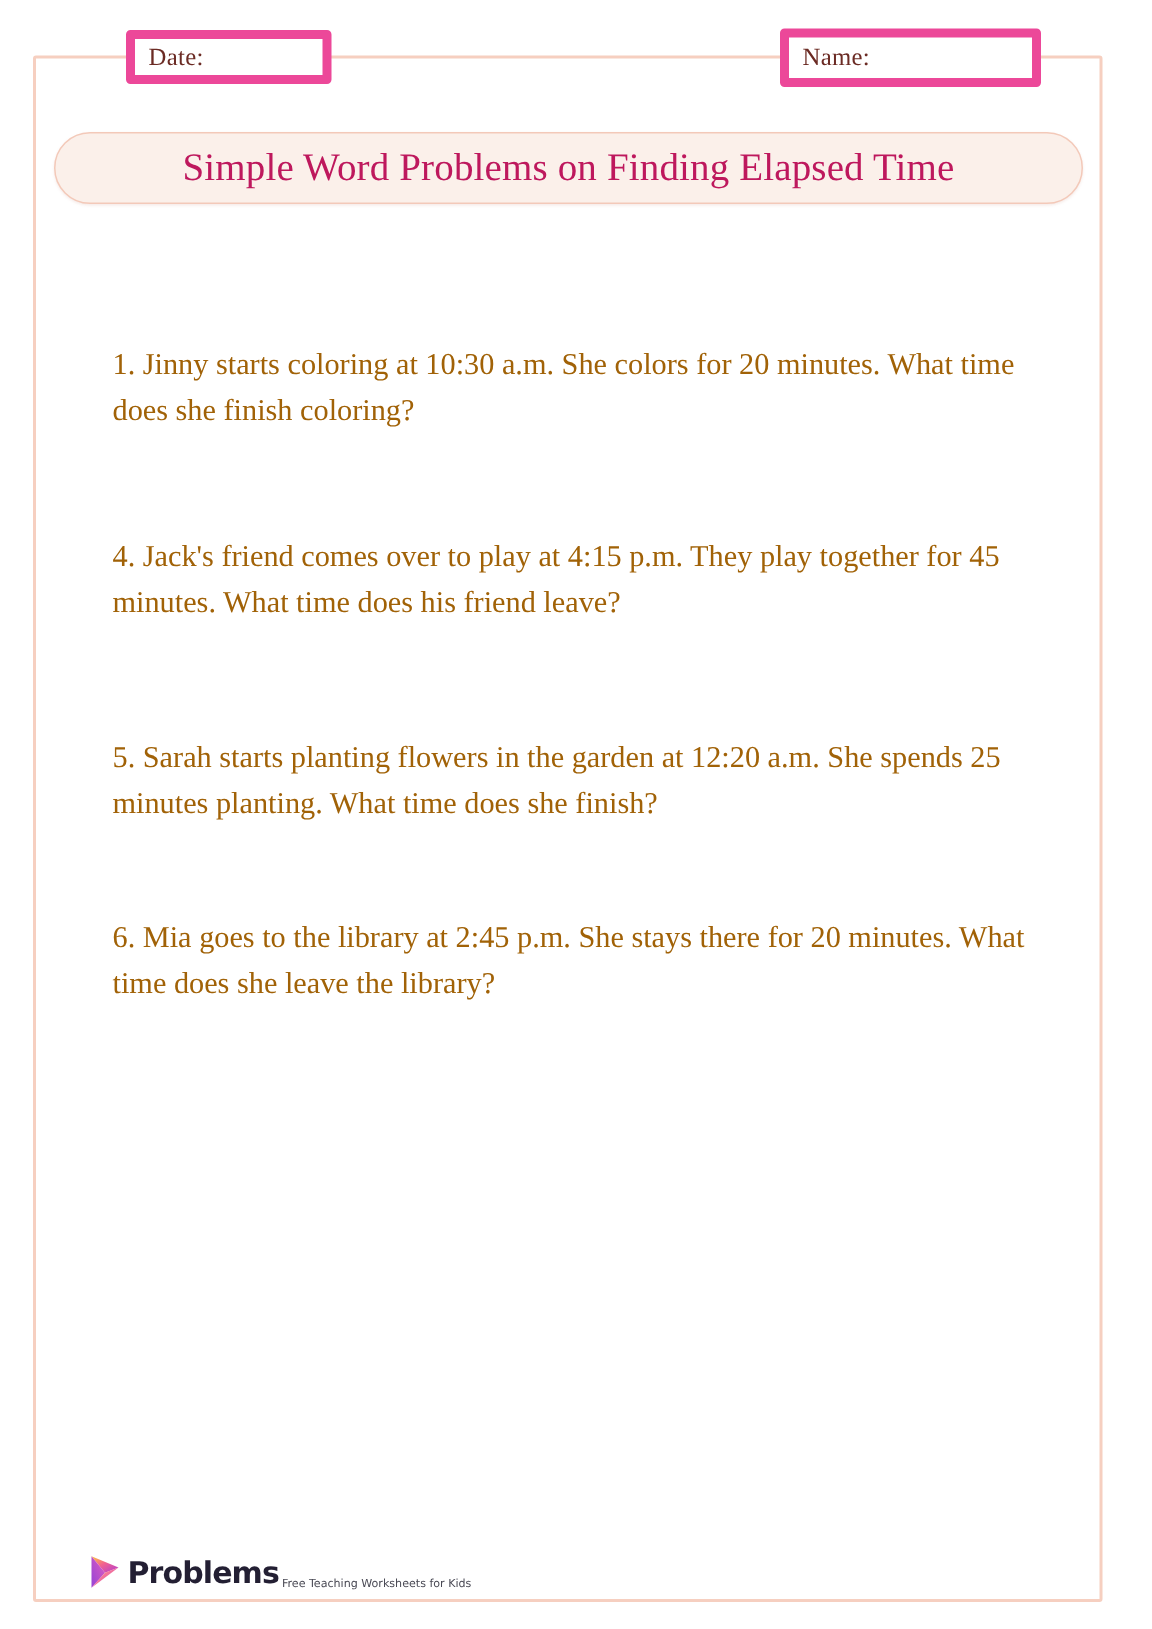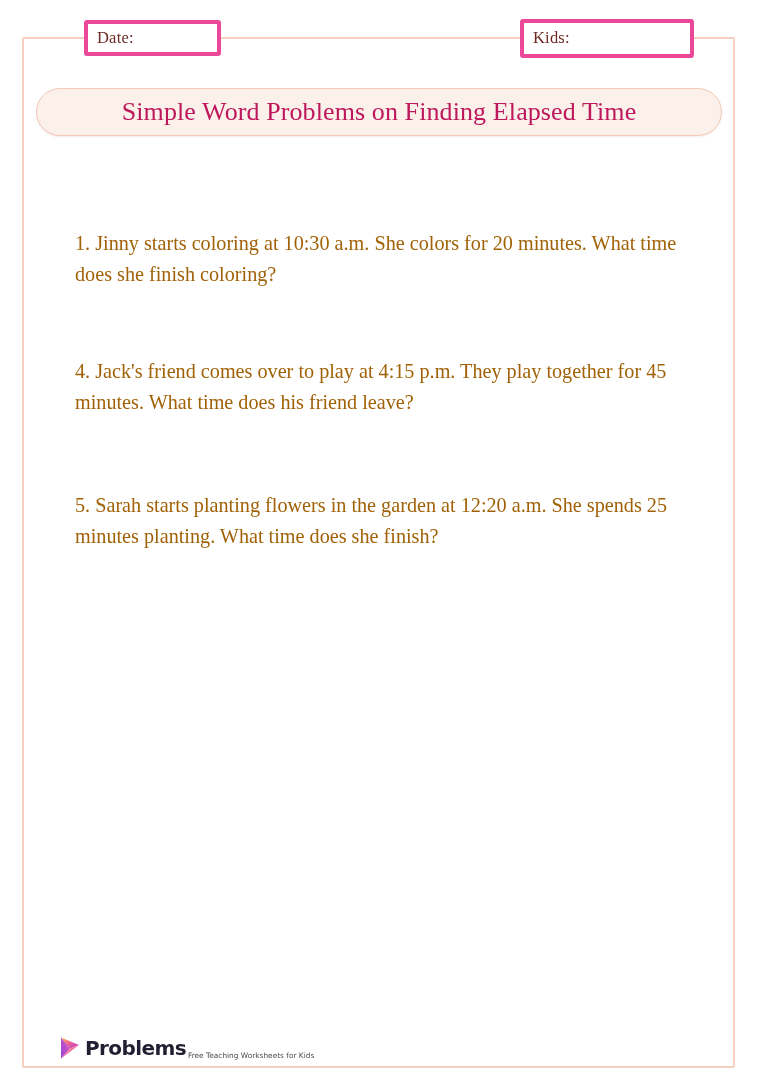--- a/index.html
+++ b/index.html
@@ -27,21 +27,21 @@
     border-radius: 2px;
     box-sizing: border-box;
     pointer-events: none;
   }
 
   
   .field-box {
     position: absolute;
     box-sizing: border-box;
     background: #ffffff;
-    border: 4px solid #ec4899;
+    border: 6px solid #ec4899;
     border-radius: 3px;
     display: flex;
     align-items: center;
   }
   .field-box .field-label {
     font-family: "Liberation Serif", serif;
     font-size: 16.5px;
     color: #6b2b24;
     padding-left: 9px;
     letter-spacing: 0.2px;
@@ -142,31 +142,32 @@
 </head>
 <body>
 
 <div id="page-frame"></div>
 
 <div class="field-box" id="date-box">
   <span class="field-label">Date:</span>
 </div>
 
 <div class="field-box" id="name-box">
-  <span class="field-label">Kids:</span>
+  <span class="field-label">Name:</span>
 </div>
 
 <div id="title-banner">
   <span class="title-text">Simple Word Problems on Finding Elapsed Time</span>
 </div>
 
 <div id="questions">
   <p class="question q-gap-1">1. Jinny starts coloring at 10:30 a.m. She colors for 20 minutes. What time does she finish coloring?</p>
   <p class="question q-gap-4">4. Jack's friend comes over to play at 4:15 p.m. They play together for 45 minutes. What time does his friend leave?</p>
   <p class="question q-gap-5">5. Sarah starts planting flowers in the garden at 12:20 a.m. She spends 25 minutes planting. What time does she finish?</p>
+  <p class="question">6. Mia goes to the library at 2:45 p.m. She stays there for 20 minutes. What time does she leave the library?</p>
 </div>
 
 <div id="footer-logo">
   <svg id="logo-mark" viewBox="0 0 24 26">
     <defs>
       <linearGradient id="lg" x1="0" y1="0" x2="1" y2="1">
         <stop offset="0%" stop-color="#ffc93c"></stop>
         <stop offset="45%" stop-color="#f2628f"></stop>
         <stop offset="100%" stop-color="#b03bd4"></stop>
       </linearGradient>

